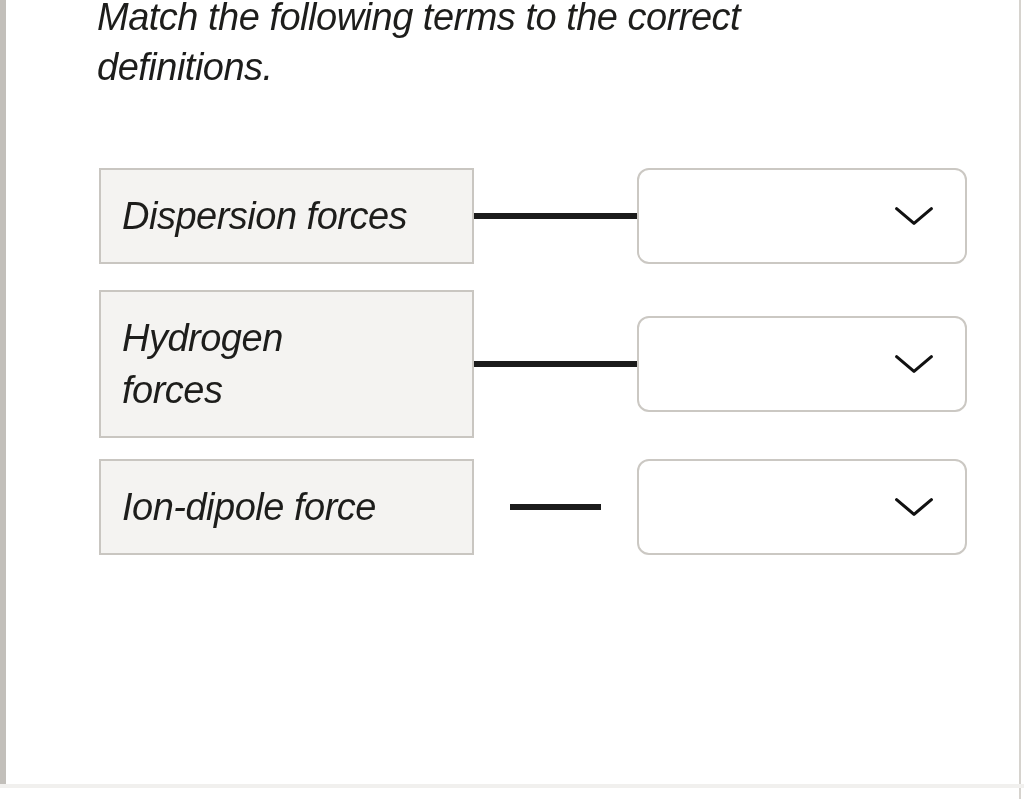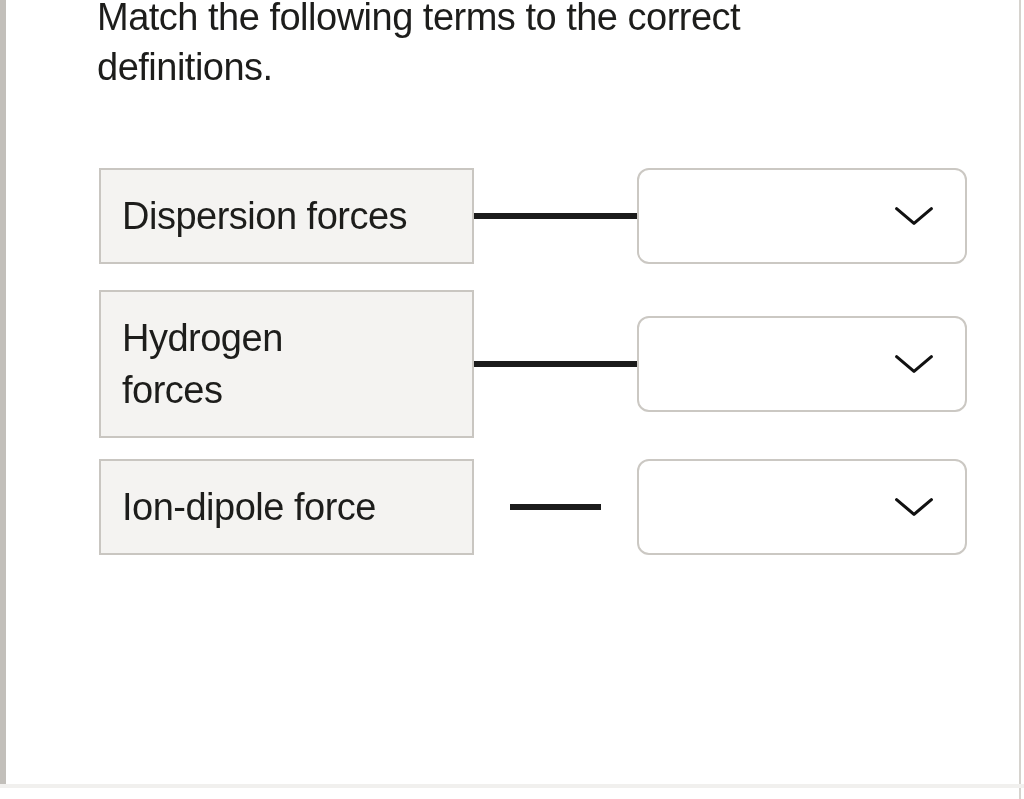--- a/index.html
+++ b/index.html
@@ -8,20 +8,21 @@
     background: #ffffff;
     font-family: "Liberation Sans", sans-serif;
   }
   .screen {
     position: relative;
     width: 1024px;
     height: 799px;
     background: var(--page-bg, #ffffff);
     overflow: hidden;
     color: var(--text-color, #1d1d1b);
+    font-style: italic;
   }
   .left-strip {
     position: absolute;
     left: 0; top: 0;
     width: 6px; height: 786px;
     background: var(--left-strip-color, #c2bfba);
   }
   .right-border {
     position: absolute;
     right: 3px; top: 0;

